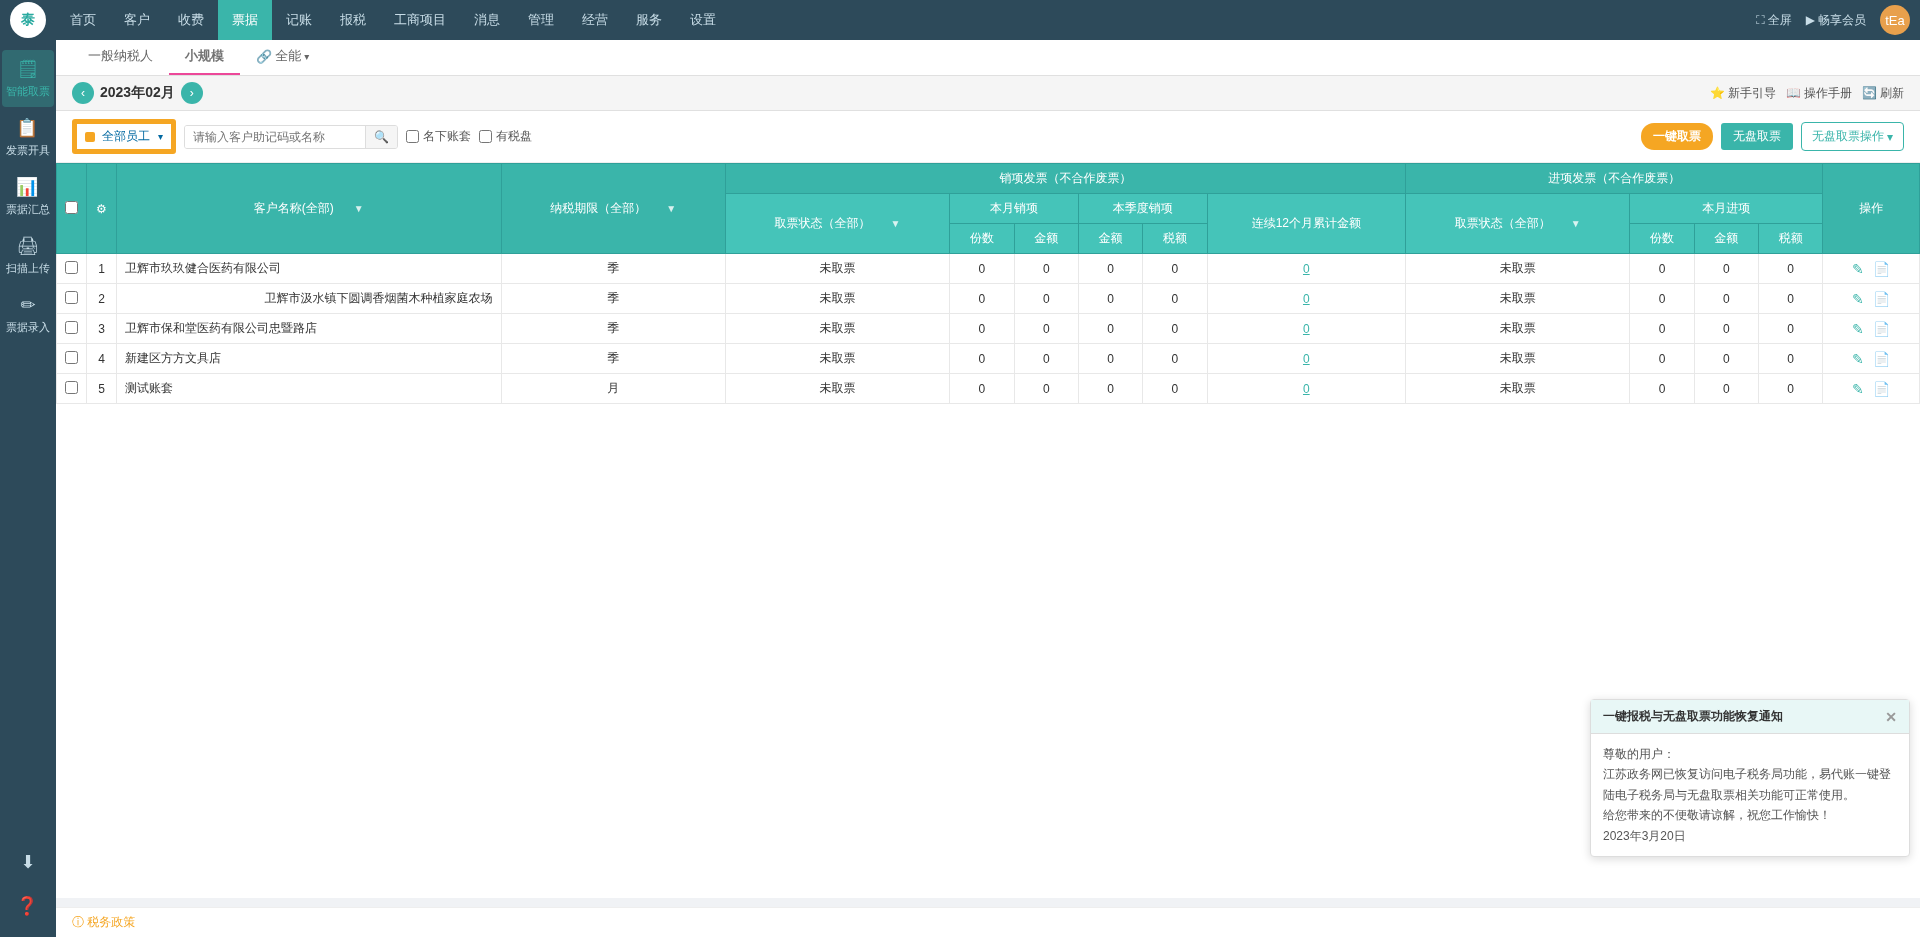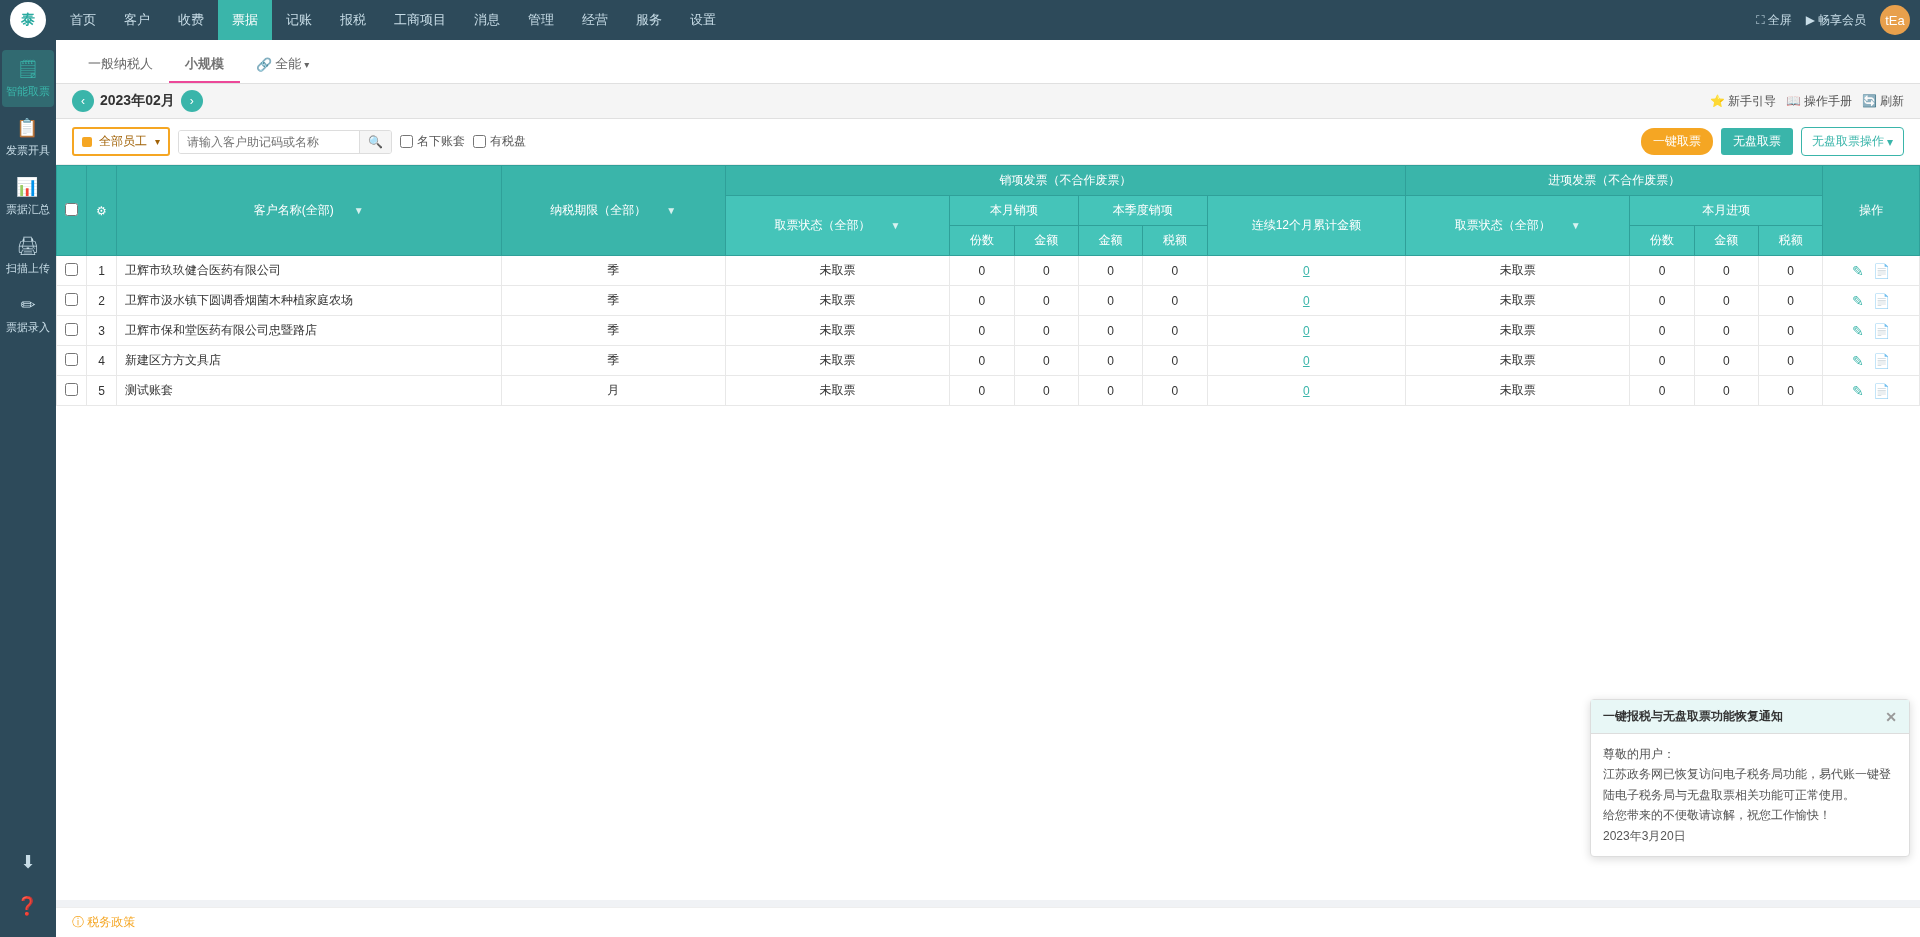--- a/index.html
+++ b/index.html
@@ -91,21 +91,21 @@
       overflow: hidden;
     }
 
     
     .tab-bar {
       background: #fff;
       border-bottom: 1px solid #e0e0e0;
       display: flex;
       align-items: flex-end;
       padding: 0 16px;
-      height: 44px;
+      height: 36px;
     }
     .tab-item {
       padding: 8px 16px;
       cursor: pointer;
       color: #666;
       font-size: 13px;
       border-bottom: 2px solid transparent;
       display: flex; align-items: center; gap: 4px;
     }
     .tab-item.active {
@@ -120,28 +120,28 @@
       display: flex;
       align-items: center;
       padding: 8px 16px;
       gap: 8px;
       border-bottom: 1px solid #eee;
     }
     .toolbar-left { display: flex; align-items: center; gap: 8px; flex: 1; }
     .toolbar-right { display: flex; align-items: center; gap: 8px; }
 
     .select-box {
-      border: 2px solid #a16207;
+      border: 5px solid #a16207;
       border-radius: 3px;
       padding: 4px 8px;
       background: #fff;
       font-size: 12px;
       display: flex; align-items: center; gap: 4px;
       cursor: pointer;
-      color: #a16207;
+      color: #0369a1;
       min-width: 80px;
     }
     .select-box.orange-border { border-color: #f5a623; }
 
     .search-input-wrap {
       display: flex; align-items: center;
       border: 1px solid #ddd;
       border-radius: 3px;
       overflow: hidden;
     }
@@ -166,20 +166,21 @@
     }
 
     .btn-orange {
       background: #f5a623;
       color: #fff;
       border: none;
       border-radius: 13px;
       padding: 5px 12px;
       cursor: pointer;
       font-size: 12px;
+      font-weight: bold;
     }
     .btn-teal {
       background: #3ab5aa;
       color: #fff;
       border: none;
       border-radius: 3px;
       padding: 5px 12px;
       cursor: pointer;
       font-size: 12px;
     }
@@ -473,21 +474,21 @@
       <td>0</td>
       <td>0</td>
       <td>
         <span class="action-icon">✎</span>
         <span class="action-icon">📄</span>
       </td>
     </tr>
           <tr>
       <td><input type="checkbox" style=""></td>
       <td>2</td>
-      <td style="text-align:left;">卫辉市汲水镇下圆调香烟菌木种植家庭农场</td>
+      <td style="text-align:right;">卫辉市汲水镇下圆调香烟菌木种植家庭农场</td>
       <td>季</td>
       <td>未取票</td>
       <td>0</td>
       <td>0</td>
       <td>0</td>
       <td>0</td>
       <td><span class="link-text">0</span></td>
       <td>未取票</td>
       <td>0</td>
       <td>0</td>

